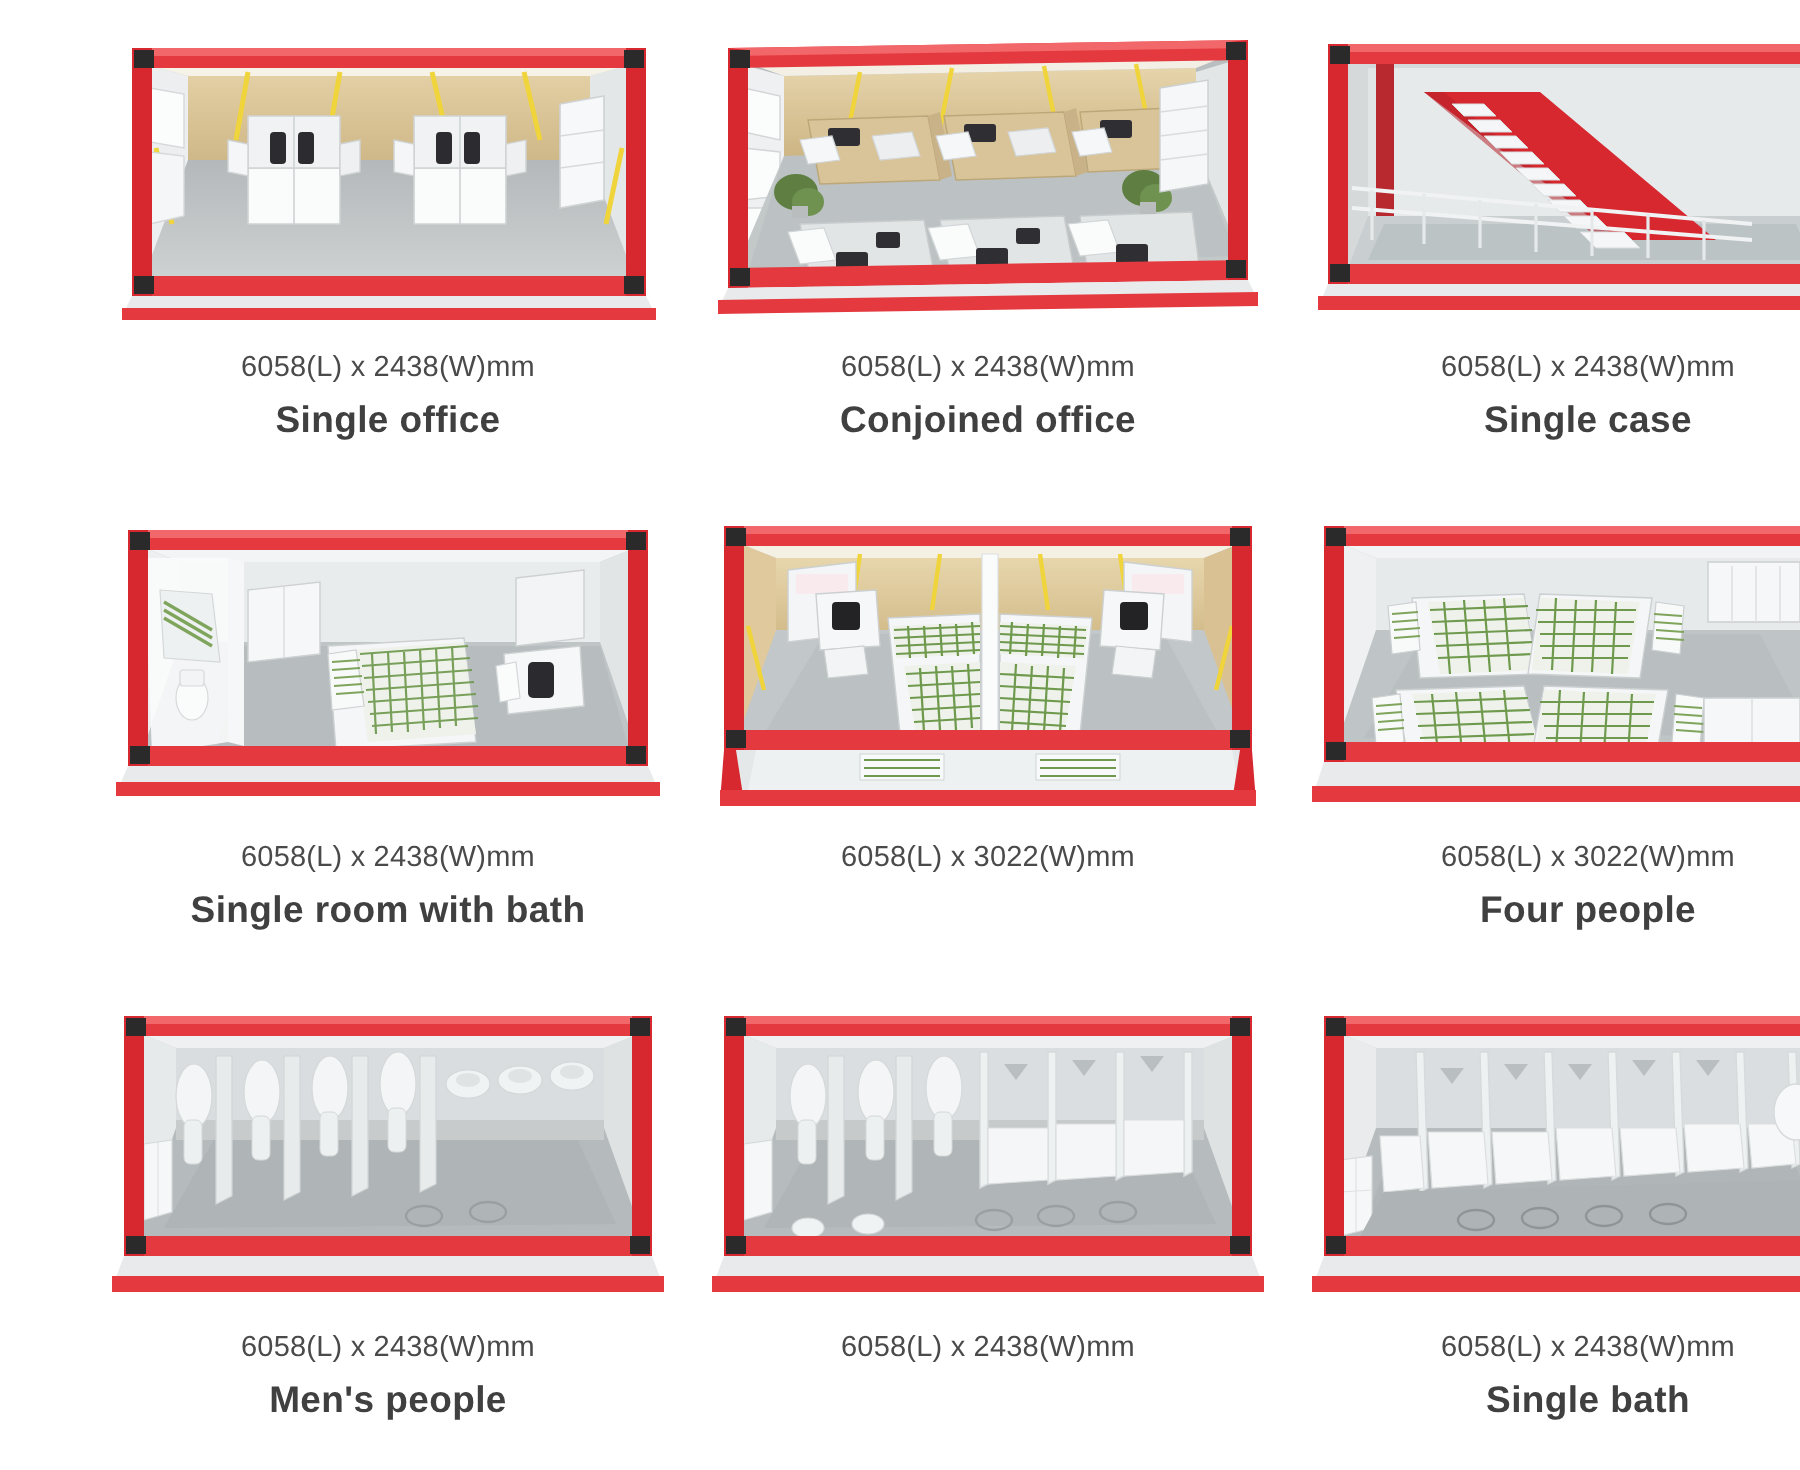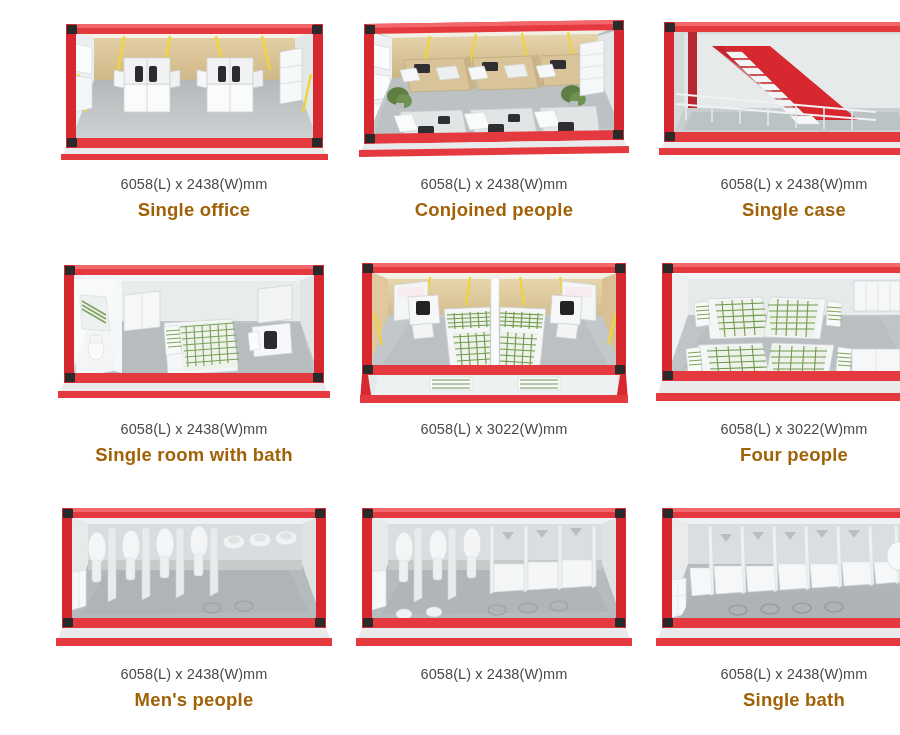--- a/index.html
+++ b/index.html
@@ -32,21 +32,21 @@
   .caption { margin-top: 4px; text-align: center; width: 100%; }
   .dims {
     font-size: 14.5px;
     color: #4a4a4a;
     letter-spacing: .1px;
     line-height: 20px;
   }
   .title {
     font-size: 18.5px;
     font-weight: bold;
-    color: #a16207;
+    color: #404040;
     line-height: 26px;
     letter-spacing: .2px;
     margin-top: 3px;
   }
 </style>
 </head>
 <body>
 
 <div id="grid">
 
@@ -238,21 +238,21 @@
           <polygon points="7,142 277,138 277,145 7,149" fill="#e43a3f"></polygon>
           <rect x="13" y="17" width="10" height="9" fill="#2a2a2a"></rect>
           <rect x="261" y="13" width="10" height="9" fill="#2a2a2a"></rect>
           <rect x="13" y="126" width="10" height="9" fill="#2a2a2a"></rect>
           <rect x="261" y="122" width="10" height="9" fill="#2a2a2a"></rect>
         </g>
       </svg>
     </div>
     <div class="caption">
       <div class="dims">6058(L) x 2438(W)mm</div>
-      <div class="title">Conjoined people</div>
+      <div class="title">Conjoined office</div>
     </div>
   </div>
 
   <div class="cell">
     <div class="render">
       <svg viewBox="0 0 285 162" xmlns="http://www.w3.org/2000/svg">
 
         <polygon points="18,18 268,18 268,134 18,134" fill="#d5d9da"></polygon>
         <polygon points="32,26 254,26 254,108 32,108" fill="#e1e5e6"></polygon>
 

